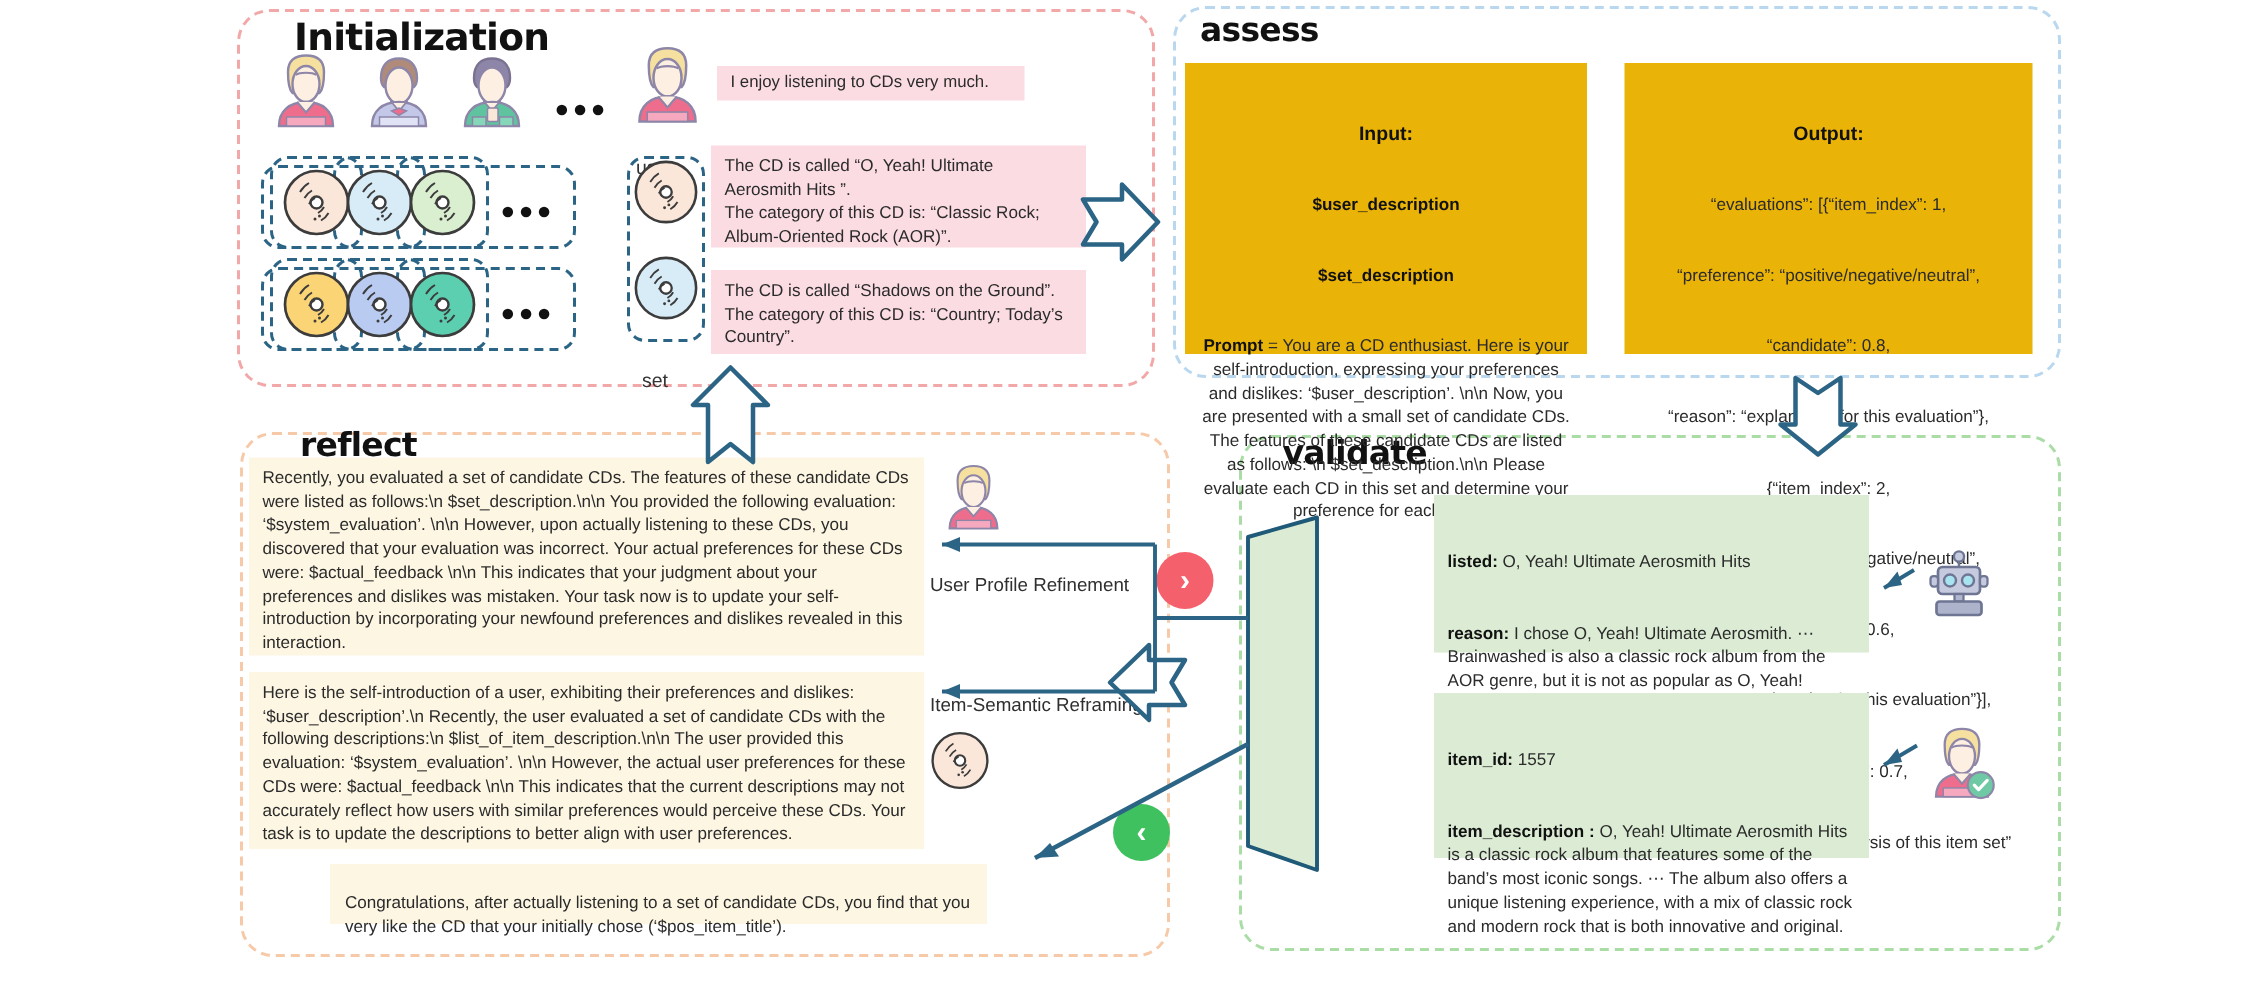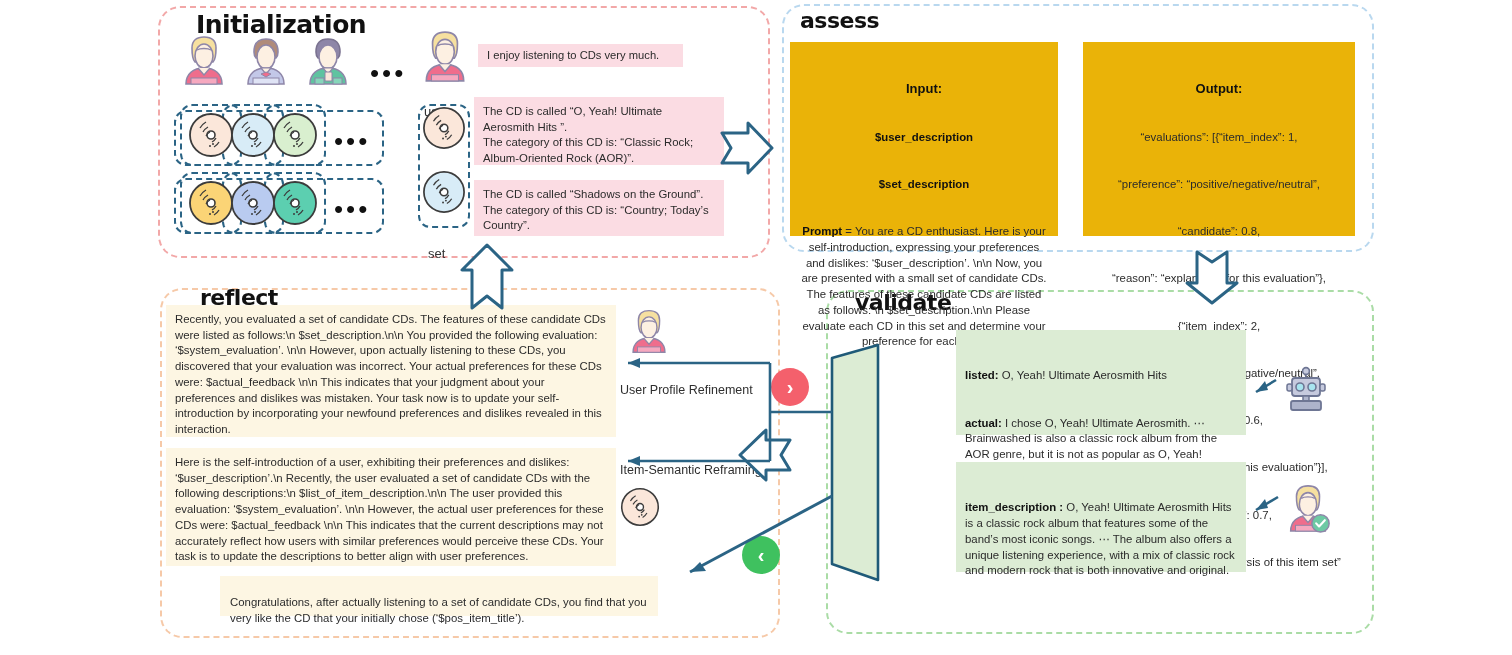--- a/index.html
+++ b/index.html
@@ -343,24 +343,25 @@
       <path d="M12 16a16 16 0 0 1 6-6M15 20a13 13 0 0 1 5-5M18 24a10 10 0 0 1 4-4" fill="none" stroke="#3c3c3c" stroke-width="1.3"></path>
       <path d="M28 26a10 10 0 0 1-4 4M31 30a13 13 0 0 1-5 5" fill="none" stroke="#3c3c3c" stroke-width="1.3"></path>
       <circle cx="22" cy="34" r="1" fill="#3c3c3c"></circle>
         <circle cx="25" cy="32" r="1" fill="#3c3c3c"></circle>
     </svg>
   </div>
   <div class="cap" style="left:620px;top:463px;">Item-Semantic Reframing</div>
 
   <div class="tbox green" id="box-chosen">
     <div><b>listed:</b><span> O, Yeah! Ultimate Aerosmith Hits</span></div>
-    <div><b>actual:</b><span> I chose O, Yeah! Ultimate Aerosmith. ⋯ Brainwashed is also a classic rock album from the AOR genre, but it is not as popular as O, Yeah! Ultimate Aerosmith Hits, and therefore I believe it will not provide me with the same level of listening experience.</span></div>
+    <div><b>reason:</b><span> I chose O, Yeah! Ultimate Aerosmith. ⋯ Brainwashed is also a classic rock album from the AOR genre, but it is not as popular as O, Yeah! Ultimate Aerosmith Hits, and therefore I believe it will not provide me with the same level of listening experience.</span></div>
   </div>
 
   <div class="tbox green" id="box-item">
+    <div><b>item_id:</b><span> 1557</span></div>
     <div><b>item_description :</b><span> O, Yeah! Ultimate Aerosmith Hits is a classic rock album that features some of the band’s most iconic songs. ⋯ The album also offers a unique listening experience, with a mix of classic rock and modern rock that is both innovative and original.</span></div>
   </div>
 
   <div class="avatar" style="left:1282px;top:366px;">
     <svg width="48" height="48" viewBox="0 0 48 48">
       <circle cx="24" cy="5" r="3.4" fill="#c6cade" stroke="#6e7694" stroke-width="1.6"></circle>
       <line x1="24" y1="8.5" x2="24" y2="12" stroke="#6e7694" stroke-width="1.6"></line>
       <rect x="10" y="12" width="28" height="18" rx="3" fill="#c6cade" stroke="#6e7694" stroke-width="1.8"></rect>
       <circle cx="18" cy="21" r="4" fill="#a8e4ef" stroke="#6e7694" stroke-width="1.6"></circle>
       <circle cx="30" cy="21" r="4" fill="#a8e4ef" stroke="#6e7694" stroke-width="1.6"></circle>

